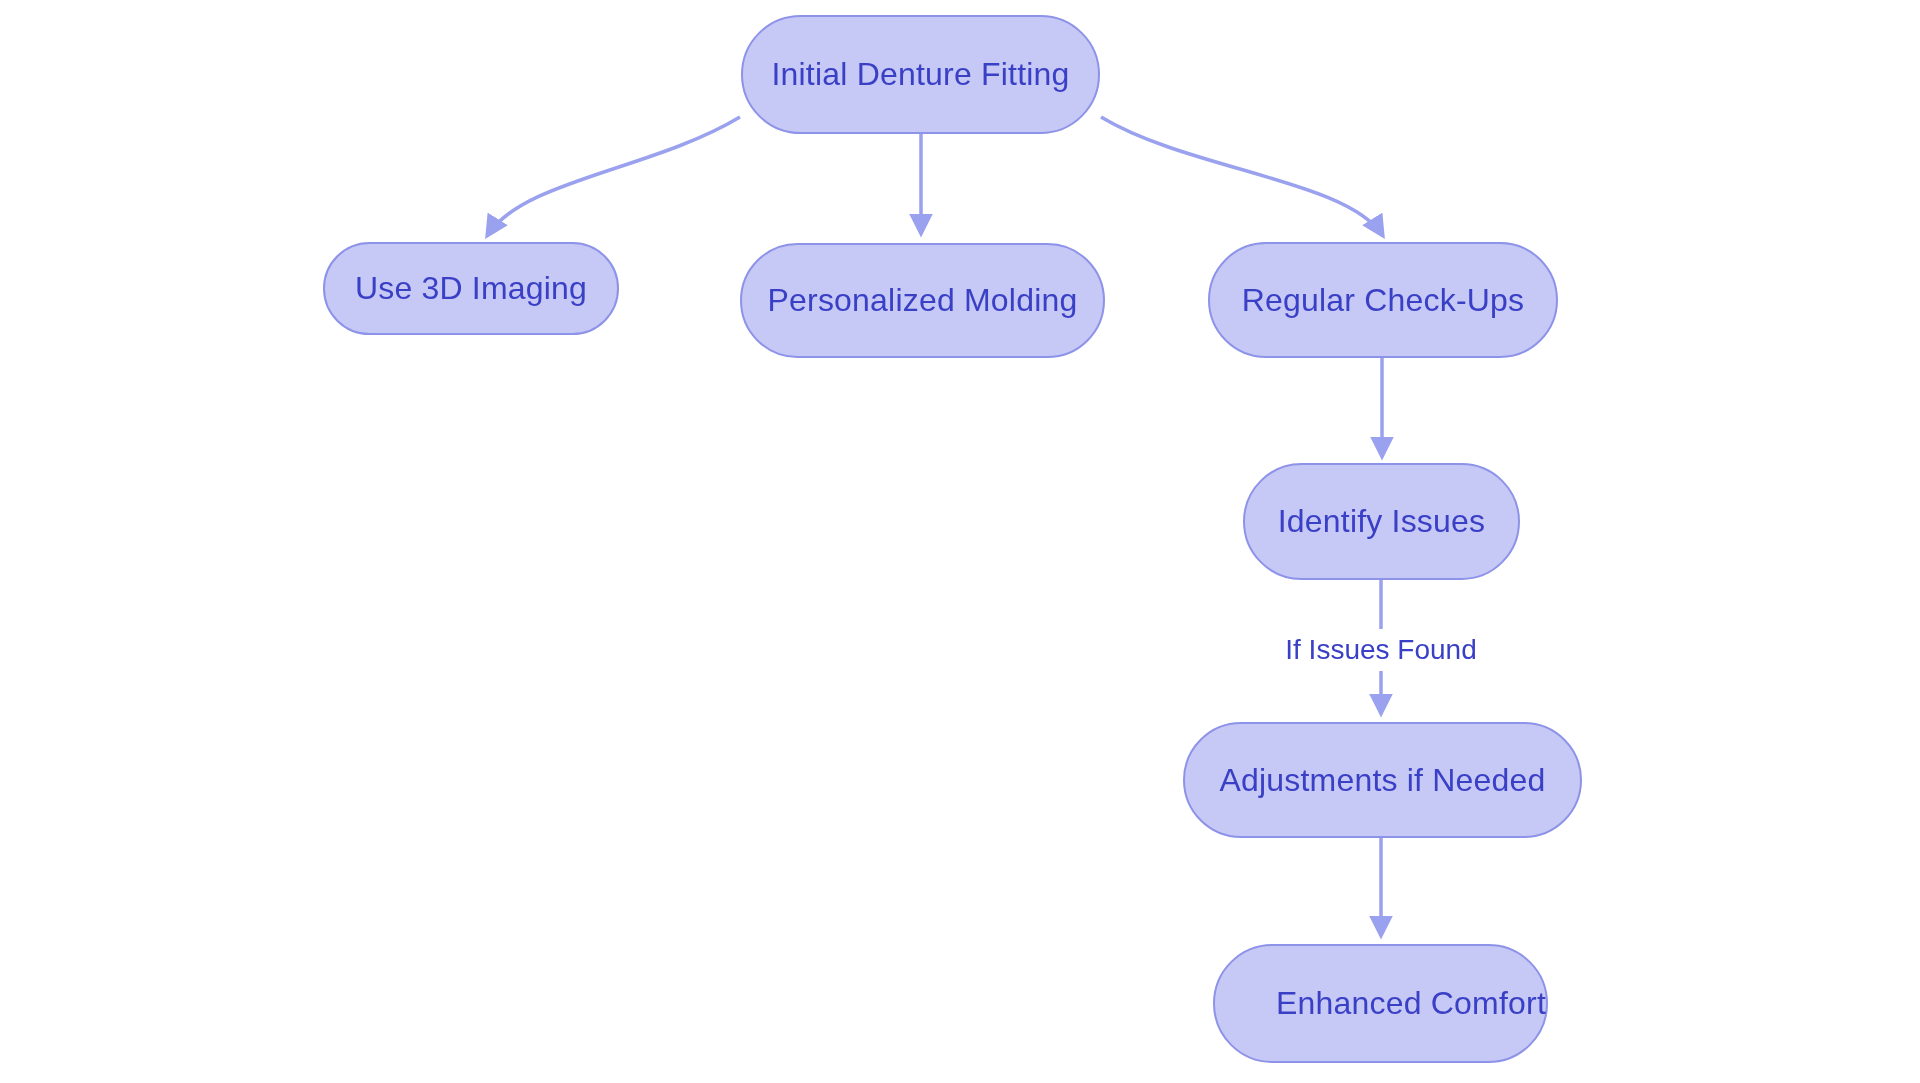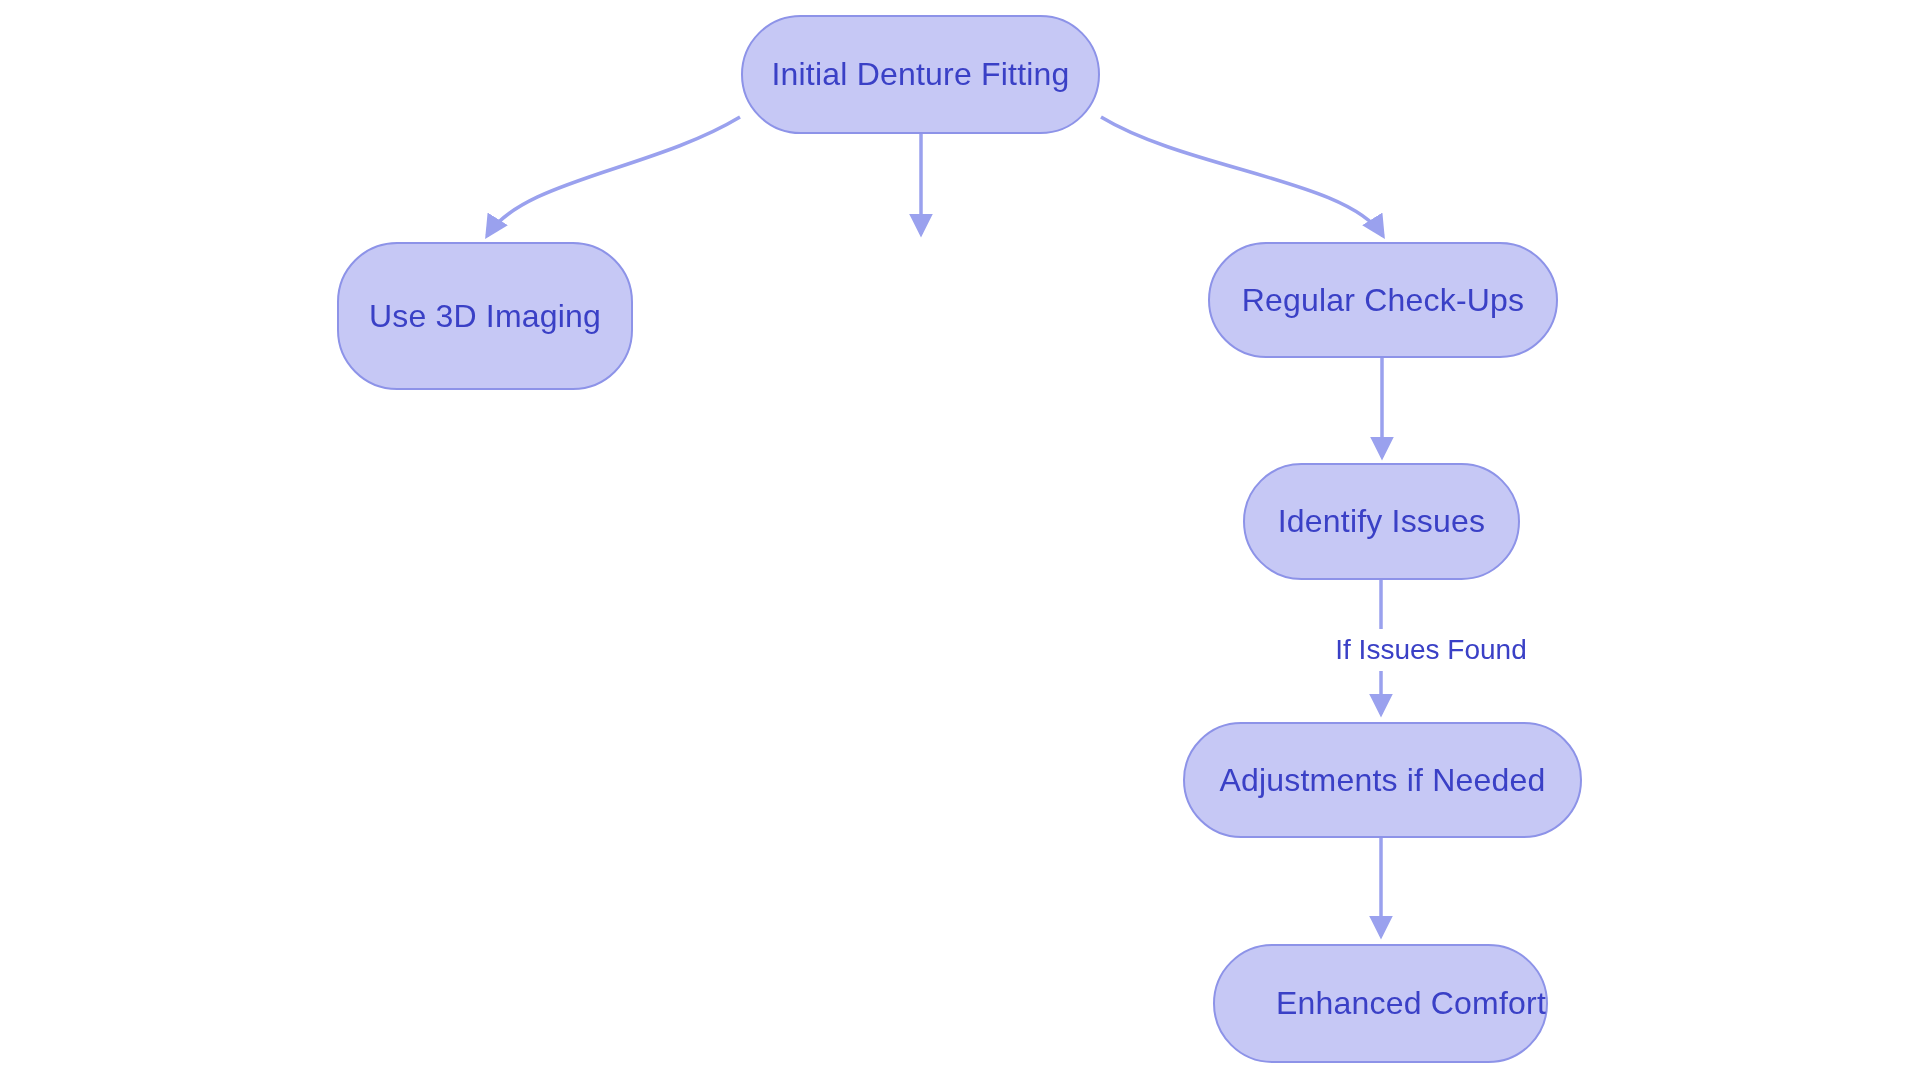--- a/index.html
+++ b/index.html
@@ -40,27 +40,27 @@
     position: absolute;
     background: #ffffff;
     color: #3a40c6;
     font-size: 28px;
     text-align: center;
     line-height: 42px;
     white-space: nowrap;
   }
   
   #n1 { left: 741px;  top: 15px;   width: 359px; height: 119px; }
-  #n2 { left: 337px;  top: 242px;  width: 296px; height: 148px; }
+  #n2 { left: 323px;  top: 242px;  width: 296px; height: 93px; }
   #n3 { left: 740px;  top: 243px;  width: 365px; height: 115px; }
   #n4 { left: 1208px; top: 242px;  width: 350px; height: 116px; }
   #n5 { left: 1243px; top: 463px;  width: 277px; height: 117px; }
   #n6 { left: 1183px; top: 722px;  width: 399px; height: 116px; }
   #n7 { left: 1213px; top: 944px;  width: 335px; height: 119px; justify-content: flex-end; }
-  #elabel { left: 1319px; top: 629px; width: 224px; height: 42px; }
+  #elabel { left: 1269px; top: 629px; width: 224px; height: 42px; }
 </style>
 </head>
 <body>
 
 <div class="canvas">
 
   <svg class="edges" viewBox="0 0 1920 1083" xmlns="http://www.w3.org/2000/svg">
     <defs>
       <marker id="arrow" viewBox="0 0 10 10" refX="8.5" refY="5" markerWidth="6.8" markerHeight="6.8" orient="auto">
         <path d="M 0 0 L 10 5 L 0 10 z" fill="#9aa1ee"></path>
@@ -73,20 +73,23 @@
     <path d="M 1381 580 L 1381 714" fill="none" stroke="#9aa1ee" stroke-width="3.5" marker-end="url(#arrow)"></path>
     <path d="M 1381 838 L 1381 936" fill="none" stroke="#9aa1ee" stroke-width="3.5" marker-end="url(#arrow)"></path>
   </svg>
 
   <div class="node" id="n1">
     <span>Initial Denture Fitting</span>
   </div>
   <div class="node" id="n2">
     <span>Use 3D Imaging</span>
   </div>
+  <div class="node" id="n3">
+    <span>Personalized Molding</span>
+  </div>
   <div class="node" id="n4">
     <span>Regular Check-Ups</span>
   </div>
   <div class="node" id="n5">
     <span>Identify Issues</span>
   </div>
   <div class="node" id="n6">
     <span>Adjustments if Needed</span>
   </div>
   <div class="node" id="n7">

